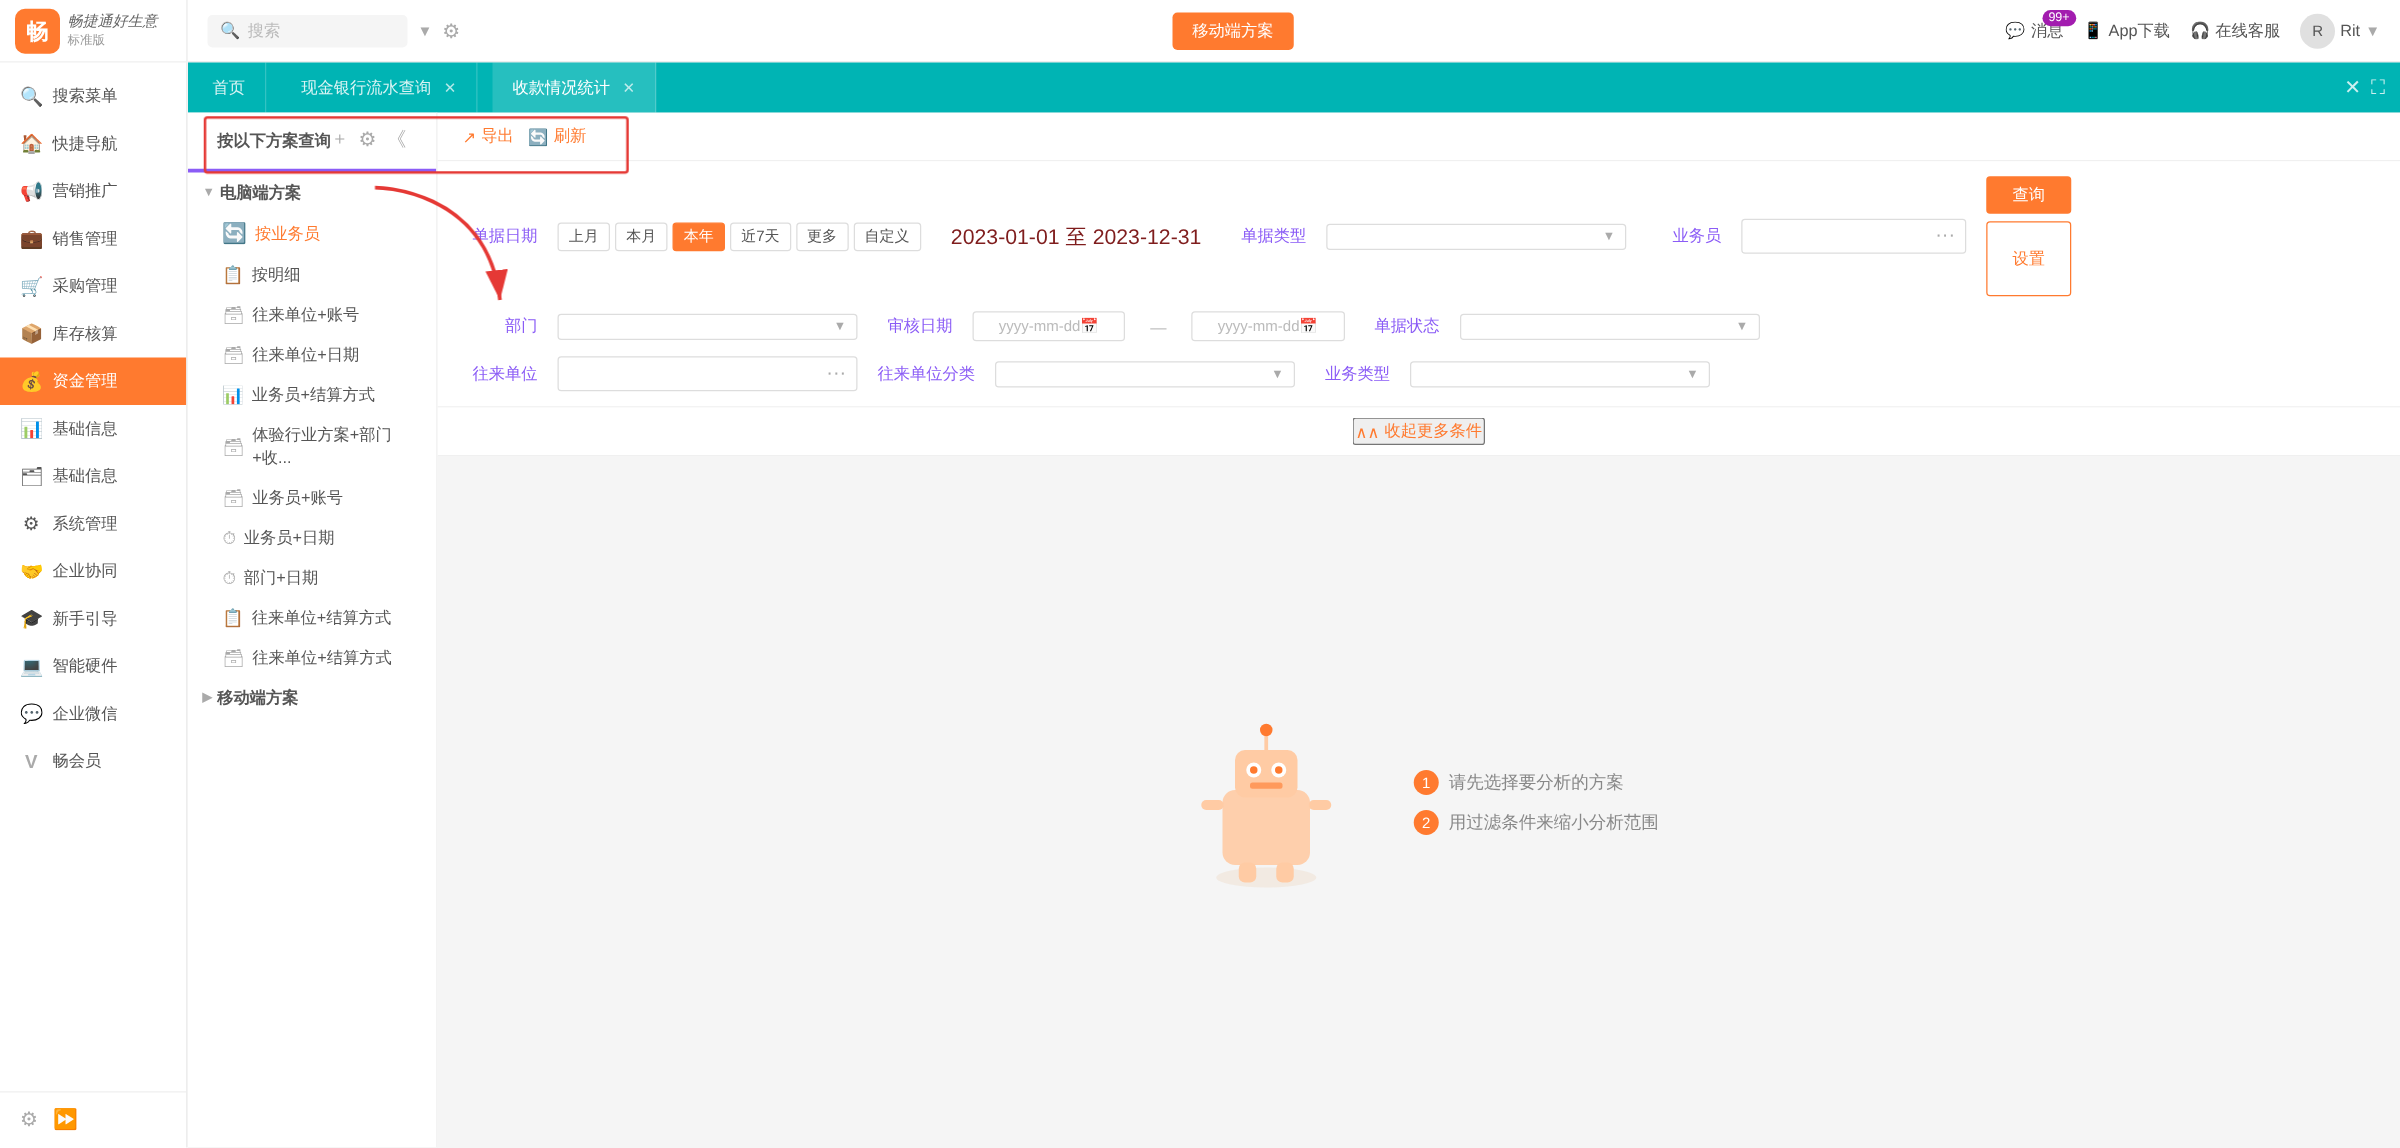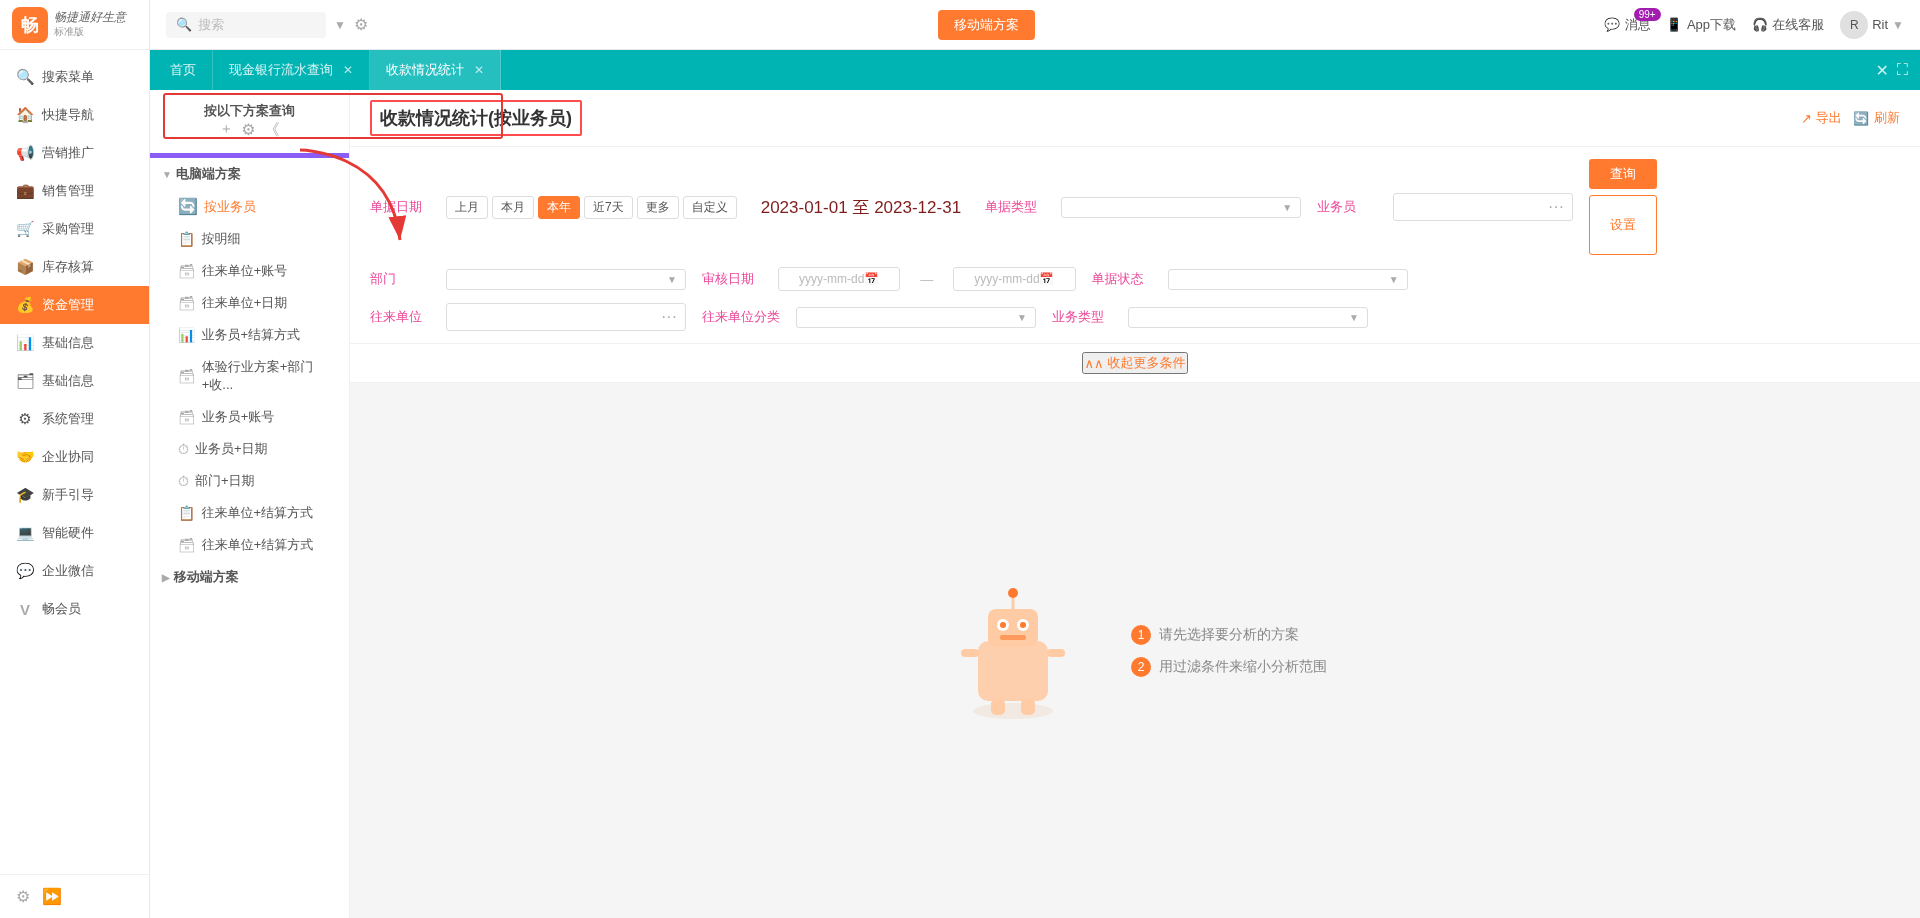--- a/index.html
+++ b/index.html
@@ -55,21 +55,21 @@
     .topbar-msg { display: flex; align-items: center; gap: 4px; color: #555; cursor: pointer; font-size: 13px; position: relative; }
     .badge {
       background: #a21caf; color: #fff; border-radius: 10px; font-size: 10px;
       padding: 1px 5px; position: absolute; top: -8px; right: -10px;
     }
     .dropdown-arrow { color: #aaa; font-size: 12px; }
 
     
     .tabbar {
       height: 40px; background: #00b4b4; display: flex; align-items: center; padding: 0;
-      gap: 0;
+      gap: 12px;
     }
     .tab-item {
       height: 40px; display: flex; align-items: center; padding: 0 16px; cursor: pointer;
       color: rgba(255,255,255,0.85); font-size: 13px; gap: 6px; border-right: 1px solid rgba(255,255,255,0.2);
     }
     .tab-item.active { background: rgba(255,255,255,0.15); color: #fff; }
     .tab-item:first-child { padding-left: 20px; }
     .tab-close { font-size: 12px; color: rgba(255,255,255,0.7); cursor: pointer; margin-left: 4px; }
     .tabbar-spacer { flex: 1; }
     .tabbar-controls { display: flex; align-items: center; gap: 8px; padding-right: 12px; color: rgba(255,255,255,0.8); font-size: 16px; cursor: pointer; }
@@ -91,21 +91,21 @@
       display: flex; align-items: center; gap: 4px; color: #ff7a2f; cursor: pointer; font-size: 13px;
       background: none; border: none;
     }
 
     
     .filter-panel {
       background: #fff; padding: 12px 20px; border-bottom: 1px solid #f0f0f0;
     }
     .filter-row { display: flex; align-items: center; gap: 16px; margin-bottom: 12px; flex-wrap: wrap; }
     .filter-row:last-child { margin-bottom: 0; }
-    .filter-label { color: #ec4899; white-space: nowrap; min-width: 60px; }
+    .filter-label { color: #8b5cf6; white-space: nowrap; min-width: 60px; text-align: right; }
     .filter-date-group { display: flex; align-items: center; gap: 4px; }
     .date-btn {
       padding: 2px 8px; border: 1px solid #ddd; border-radius: 3px; cursor: pointer;
       background: #fff; font-size: 12px; color: #555;
     }
     .date-btn.active { background: #ff7a2f; color: #fff; border-color: #ff7a2f; }
     .date-range { color: #7f1d1d; font-size: 17px; padding: 2px 8px; }
     .filter-select {
       border: 1px solid #ddd; border-radius: 3px; padding: 4px 8px; min-width: 180px;
       display: flex; align-items: center; justify-content: space-between; cursor: pointer;
@@ -147,21 +147,21 @@
       display: flex; align-items: center; justify-content: center; font-size: 12px; flex-shrink: 0;
     }
 
     
     .left-panel {
       width: 200px; background: #fff; border-right: 1px solid #f0f0f0;
       padding: 0; overflow-y: auto; flex-shrink: 0;
     }
     .left-panel-header {
       display: flex; align-items: center; justify-content: center;
-      padding: 12px 16px; border-bottom: 5px solid #8b5cf6; flex-direction: column;
+      padding: 12px 16px; border-bottom: 3px solid #8b5cf6;
     }
     .panel-title { font-size: 13px; color: #555; font-weight: bold; }
     .panel-actions { display: flex; gap: 8px; color: #aaa; font-size: 14px; cursor: pointer; }
     .tree-item {
       display: flex; align-items: center; padding: 7px 12px; cursor: pointer;
       font-size: 13px; color: #555; gap: 6px;
     }
     .tree-item.active { color: #ff7a2f; }
     .tree-item .item-icon { font-size: 14px; color: #aaa; flex-shrink: 0; }
     .tree-item.active .item-icon { color: #ff7a2f; }
@@ -379,21 +379,20 @@
 
       <div class="tree-group-header">
         <span class="arrow-icon">▶</span>
         <span>移动端方案</span>
       </div>
     </div>
 
     <div class="main-content-area">
 
       <div class="page-header">
-        <div class="page-title">收款情况统计(按业务员)</div>
         <div class="page-actions">
           <button class="action-btn">
             <span>↗</span>
             <span>导出</span>
           </button>
           <button class="action-btn">
             <span>🔄</span>
             <span>刷新</span>
           </button>
         </div>

